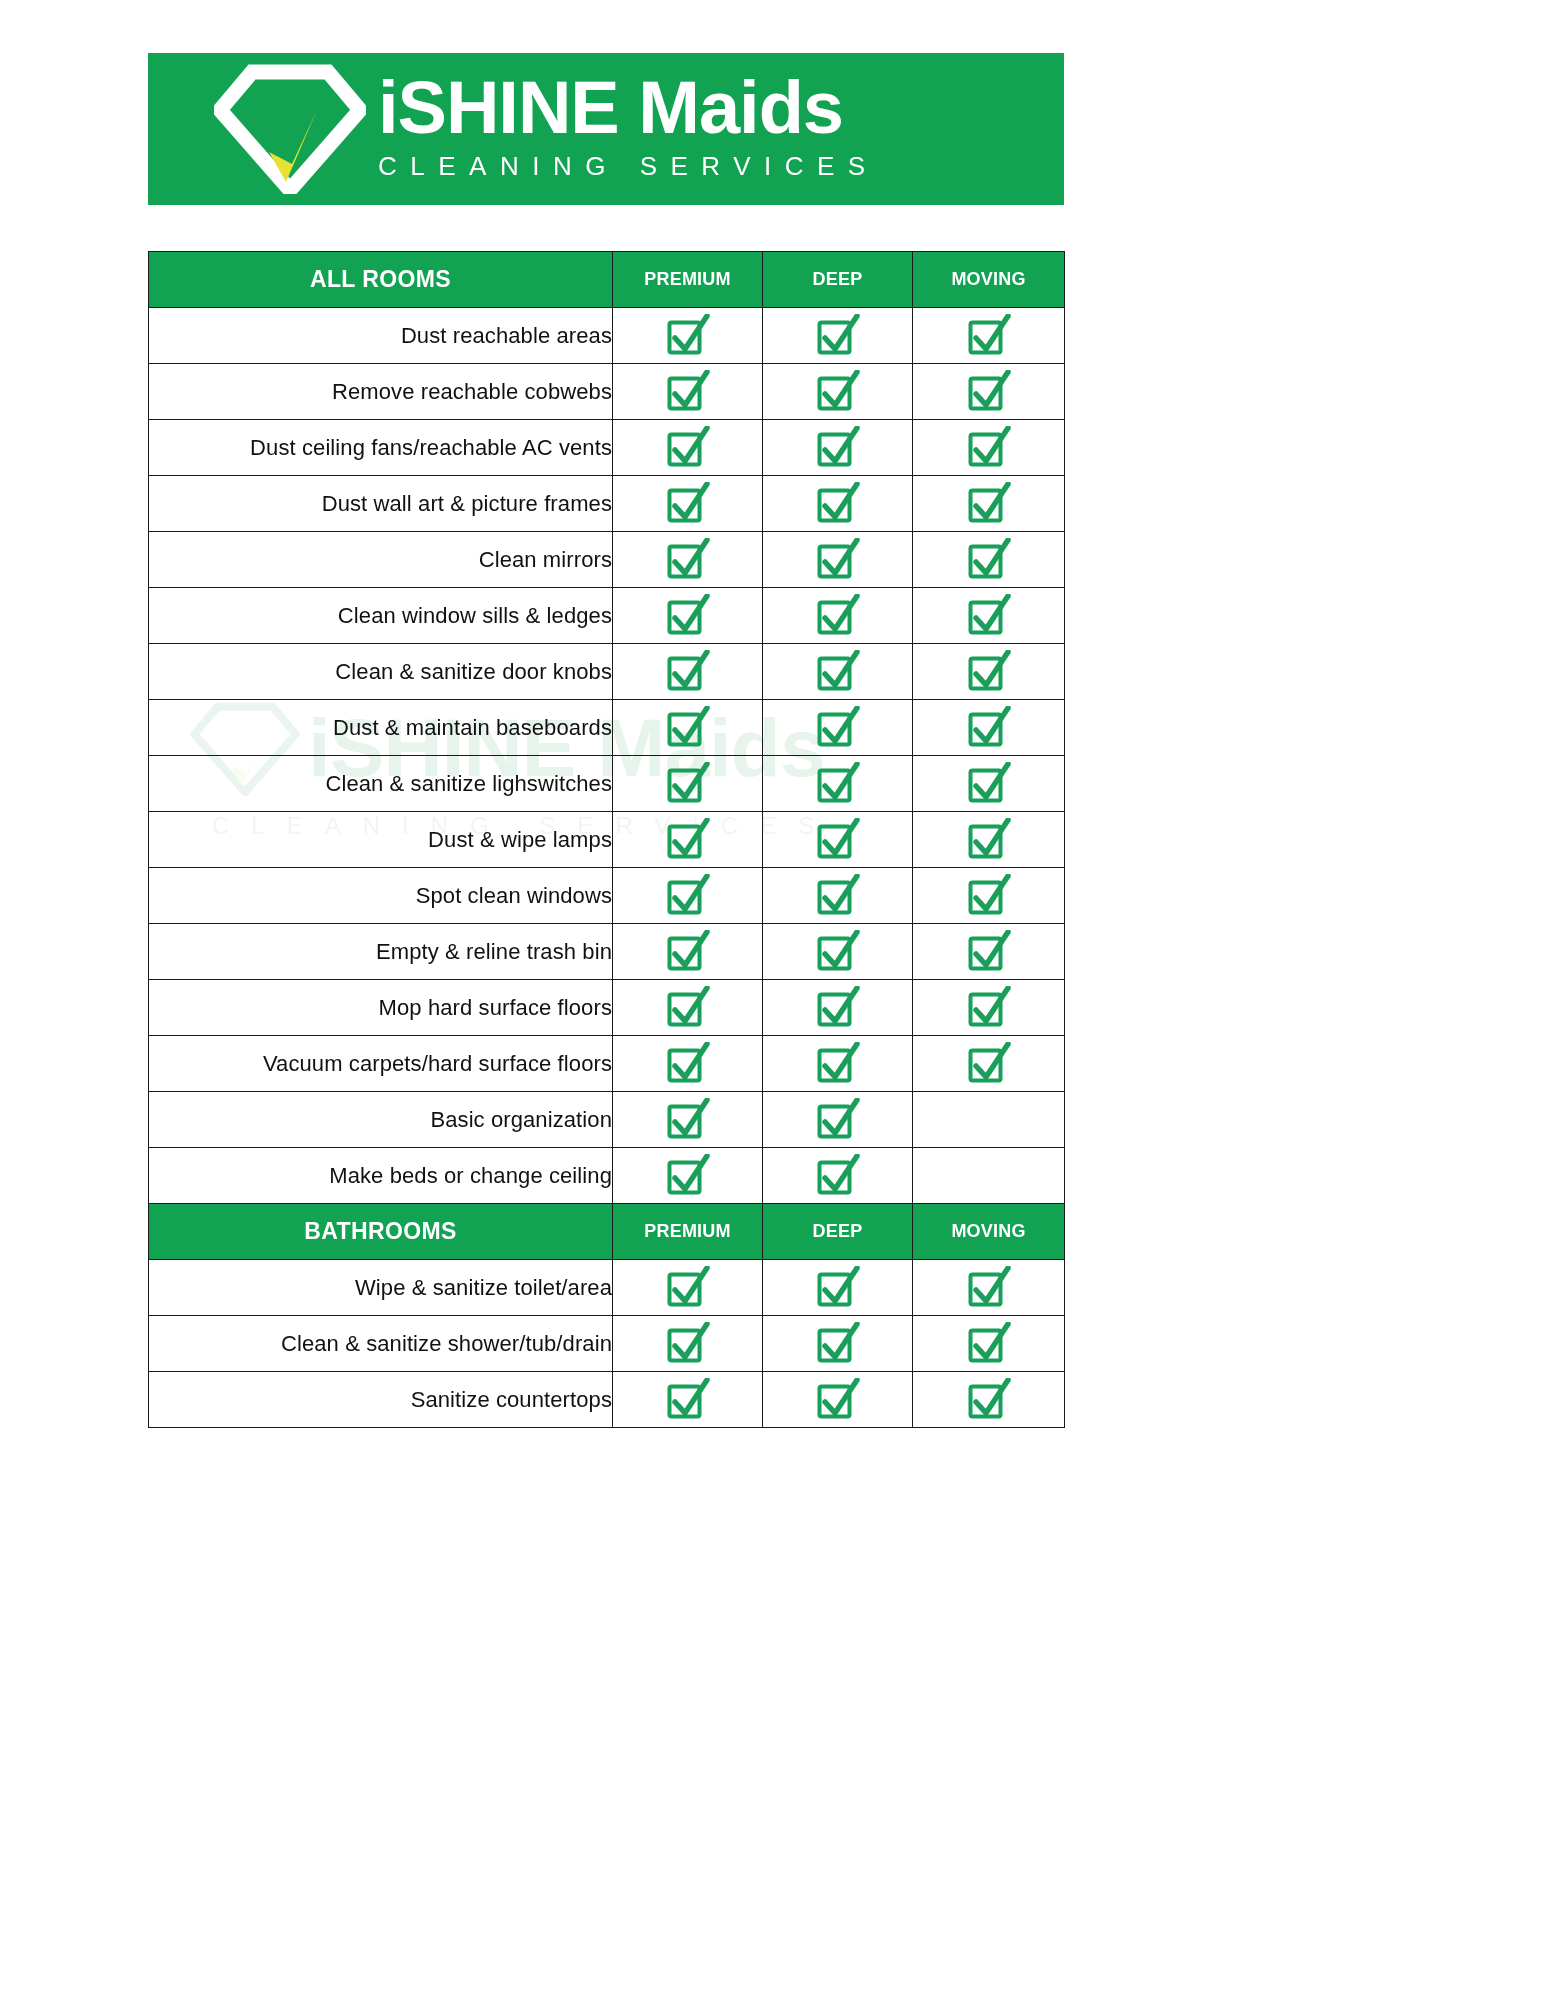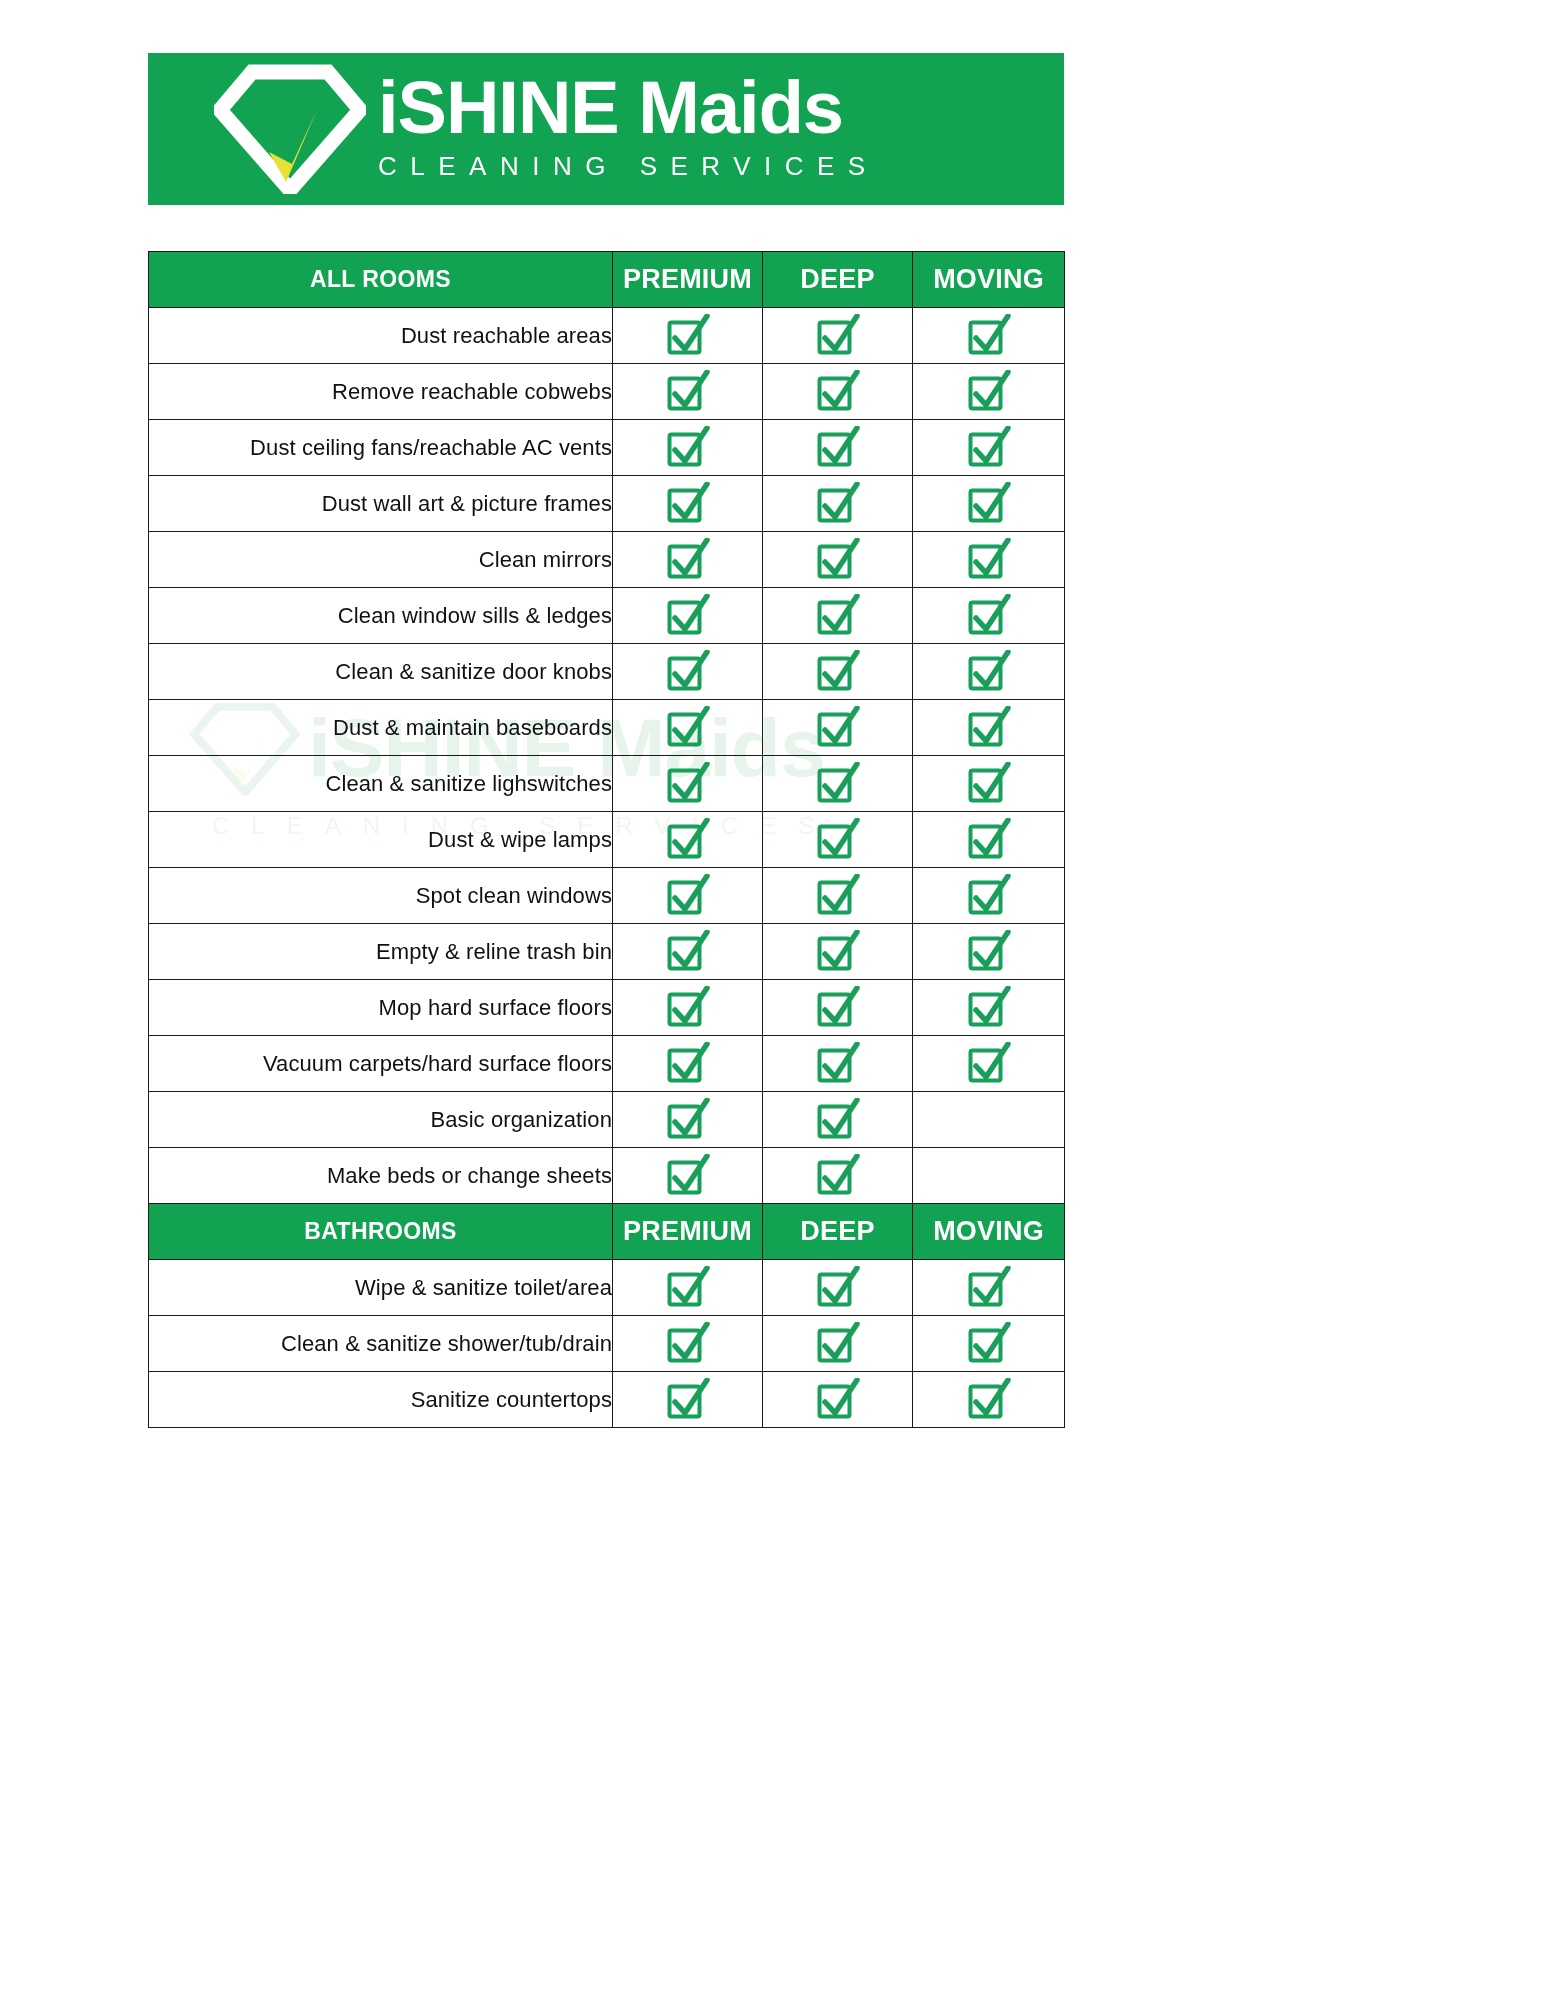--- a/index.html
+++ b/index.html
@@ -127,21 +127,21 @@
     background: #11a352;
     height: 56px;
     color: #ffffff;
     font-weight: bold;
     text-align: center;
     vertical-align: middle;
     font-size: 23px;
     letter-spacing: 0.4px;
   }
   tr.section-head td.col-head {
-    font-size: 27px;
+    font-size: 18px;
     letter-spacing: 0.2px;
   }
 
   tr.task-row td {
     height: 56px;
     background: transparent;
     vertical-align: middle;
   }
   td.task-cell {
     padding-left: 14px;
@@ -424,21 +424,21 @@
                   <rect x="4.5" y="8.5" width="30" height="30" rx="2" ry="2" fill="none" stroke="#16a05a" stroke-width="4"></rect>
                   <path d="M10 24 L20 35 L42 2" fill="none" stroke="#1b9e59" stroke-width="5.5" stroke-linecap="round" stroke-linejoin="round"></path>
                 </svg></span></td>
             <td class="mark-cell"><span class="chk"><svg width="46" height="44" viewBox="0 0 46 44" xmlns="http://www.w3.org/2000/svg">
                   <rect x="4.5" y="8.5" width="30" height="30" rx="2" ry="2" fill="none" stroke="#16a05a" stroke-width="4"></rect>
                   <path d="M10 24 L20 35 L42 2" fill="none" stroke="#1b9e59" stroke-width="5.5" stroke-linecap="round" stroke-linejoin="round"></path>
                 </svg></span></td>
             <td class="mark-cell"><span class="empty-mark"></span></td>
           </tr>
           <tr class="task-row">
-            <td class="task-cell">Make beds or change sheets</td>
+            <td class="task-cell">Make beds or change ceiling</td>
             <td class="mark-cell"><span class="chk"><svg width="46" height="44" viewBox="0 0 46 44" xmlns="http://www.w3.org/2000/svg">
                   <rect x="4.5" y="8.5" width="30" height="30" rx="2" ry="2" fill="none" stroke="#16a05a" stroke-width="4"></rect>
                   <path d="M10 24 L20 35 L42 2" fill="none" stroke="#1b9e59" stroke-width="5.5" stroke-linecap="round" stroke-linejoin="round"></path>
                 </svg></span></td>
             <td class="mark-cell"><span class="chk"><svg width="46" height="44" viewBox="0 0 46 44" xmlns="http://www.w3.org/2000/svg">
                   <rect x="4.5" y="8.5" width="30" height="30" rx="2" ry="2" fill="none" stroke="#16a05a" stroke-width="4"></rect>
                   <path d="M10 24 L20 35 L42 2" fill="none" stroke="#1b9e59" stroke-width="5.5" stroke-linecap="round" stroke-linejoin="round"></path>
                 </svg></span></td>
             <td class="mark-cell"><span class="empty-mark"></span></td>
           </tr>

